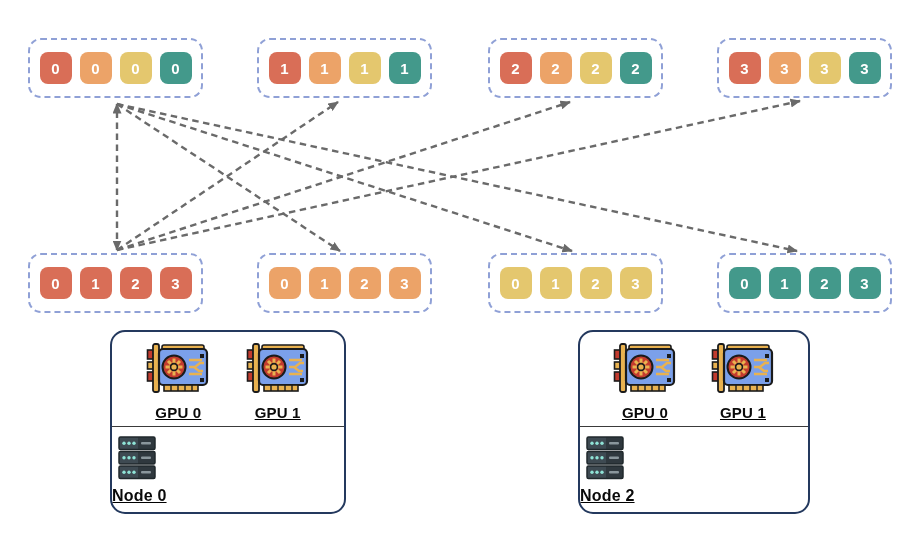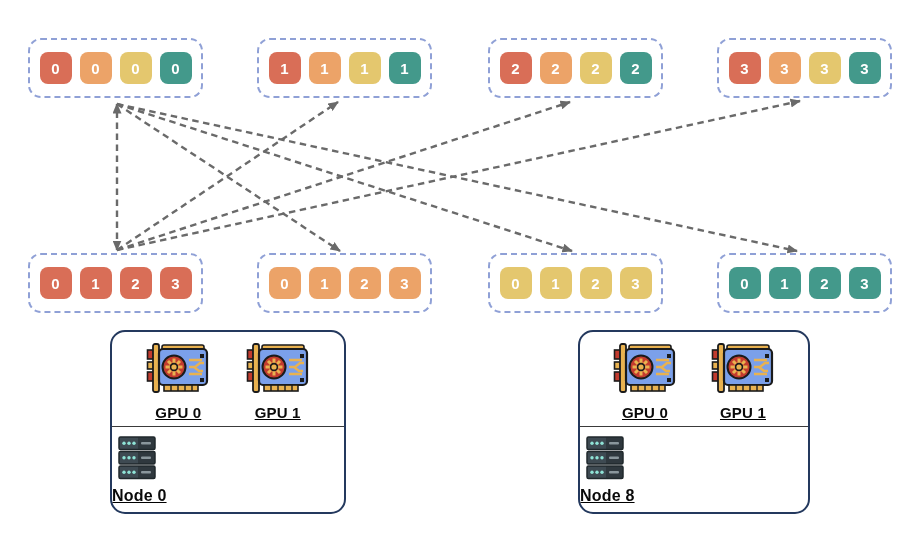--- a/index.html
+++ b/index.html
@@ -286,17 +286,17 @@
   <g>
     <rect x="7" y="31" width="36" height="12.5" rx="1.5" fill="#3E4A52"></rect>
     <rect x="26" y="31" width="17" height="12.5" fill="#2F383E"></rect>
     <rect x="7" y="31" width="36" height="12.5" rx="1.5" fill="none" stroke="#20282C" stroke-width="1.5"></rect>
     <circle cx="12" cy="37.2" r="1.7" fill="#8FE3D6"></circle>
               <circle cx="17" cy="37.2" r="1.7" fill="#8FE3D6"></circle>
               <circle cx="22" cy="37.2" r="1.7" fill="#8FE3D6"></circle>
     <rect x="29" y="36" width="10" height="2.6" rx="1" fill="#8A969C"></rect>
   </g>
 </svg></span>
-      <span class="node-label">Node 8</span>
+      <span class="node-label">Node 2</span>
     </div>
   </div>
 
 </div>
 
 </body></html>

